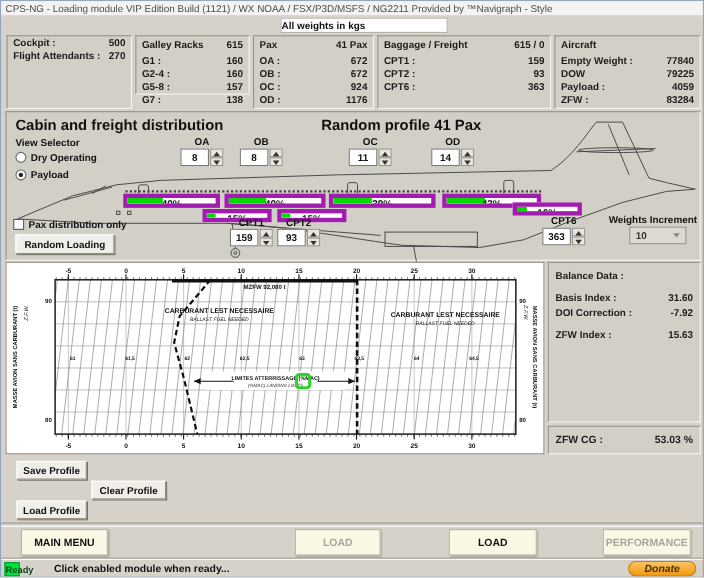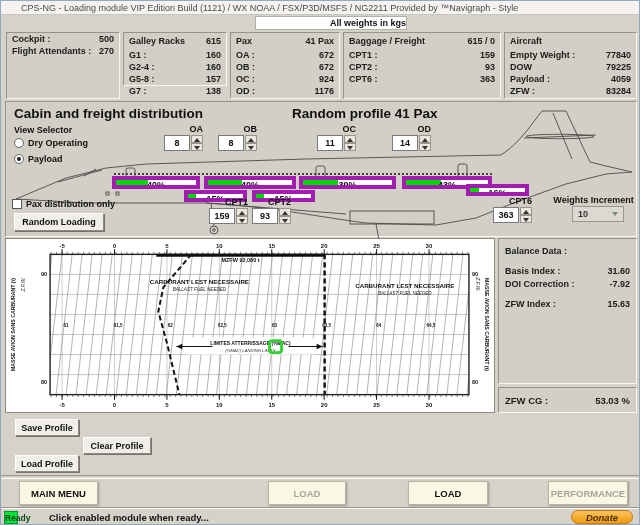--- a/index.html
+++ b/index.html
@@ -1,35 +1,35 @@
 <!DOCTYPE html>
 <html><head>
 <meta charset="utf-8">
 <style>
   html,body{margin:0;padding:0;background:#fff}
   .window{position:relative;width:640px;height:525px;background:#d6d2c9;border:1px solid #93a7c2;
     box-sizing:border-box;font-family:"Liberation Sans",sans-serif;overflow:hidden;
     --bar-green:#00d800;--ready-green:#00e23c;--button-cream:#faf8e4;--donate-orange:#f09a10}
   .titlebar{position:absolute;left:0;top:0;width:100%;height:14px;background:#f4f3f1;border-bottom:1px solid #c9c6c0;
-    color:#4a4a4a;font-size:9px;line-height:14px;padding-left:20px;box-sizing:border-box;white-space:nowrap;overflow:hidden}
+    color:#4a4a4a;font-size:9px;line-height:14px;padding-left:4px;box-sizing:border-box;white-space:nowrap;overflow:hidden}
   .banner{position:absolute;left:254px;top:15px;width:152px;height:14px;background:#fff;border:1px solid #b5b1a8;
-    font-size:9px;font-weight:bold;text-align:right;line-height:12px;color:#111;box-sizing:border-box}
+    font-size:9px;font-weight:bold;text-align:left;line-height:12px;color:#111;box-sizing:border-box}
   .panel{position:absolute;background:#d2cfc6;border:1px solid;border-color:#97938a #f7f6f2 #f7f6f2 #97938a;box-sizing:border-box}
   .srow,.shead{display:flex;justify-content:space-between;font-size:9px;font-weight:bold;color:#1c1c1c;
     line-height:12px;padding:0 5px;white-space:nowrap;overflow:hidden}
   .shead{margin-top:2px;margin-bottom:2px}
   .h1{position:absolute;font-size:13.5px;font-weight:bold;color:#111;white-space:nowrap}
   .lbl{position:absolute;font-size:9px;font-weight:bold;color:#111;white-space:nowrap}
   .radio{position:absolute;display:flex;align-items:center;font-size:9px;font-weight:bold;color:#111;white-space:nowrap}
   .radio .dot{width:10px;height:10px;border-radius:50%;background:#fff;border:1px solid #666;margin-right:4px;position:relative;box-sizing:border-box}
   .radio.sel .dot::after{content:"";position:absolute;left:2px;top:2px;width:4px;height:4px;border-radius:50%;background:#222}
   .check{position:absolute;display:flex;align-items:flex-start;font-size:9px;font-weight:bold;color:#111;white-space:nowrap}
   .check .box{width:10px;height:10px;background:#fff;border:1px solid #555;margin-right:4px;box-sizing:border-box}
   .spin{position:absolute}
-  .spin-cap{font-size:9px;font-weight:bold;text-align:right;color:#111;margin-bottom:1px}
+  .spin-cap{font-size:9px;font-weight:bold;text-align:center;color:#111;margin-bottom:1px}
   .spin-ctl{display:flex;height:16px}
   .spin-val{min-width:26px;padding:0 2px;background:#fff;border:1px solid #7a7a7a;font-size:9px;font-weight:bold;
     text-align:center;line-height:14px;box-sizing:border-box;color:#111}
   .spin-btns{width:12px;display:flex;flex-direction:column;margin-left:1px}
   .spin-btns i{flex:1;background:#e9e6df;border:1px solid #9a968c;position:relative;box-sizing:border-box}
   .spin-btns i.up::after{content:"";position:absolute;left:2px;top:2px;border-left:3px solid transparent;border-right:3px solid transparent;border-bottom:4px solid #333}
   .spin-btns i.dn::after{content:"";position:absolute;left:2px;top:2px;border-left:3px solid transparent;border-right:3px solid transparent;border-top:4px solid #333}
   .pbar{position:absolute;height:13px;background:#fff;border:4px solid #a21caf;box-sizing:border-box;overflow:hidden}
   .pbar-fill{position:absolute;left:0;top:0;bottom:0;background:var(--bar-green)}
   .pbar-label{position:absolute;left:0;width:100%;text-align:center;font-size:9px;font-weight:bold;line-height:11px;color:#111}

